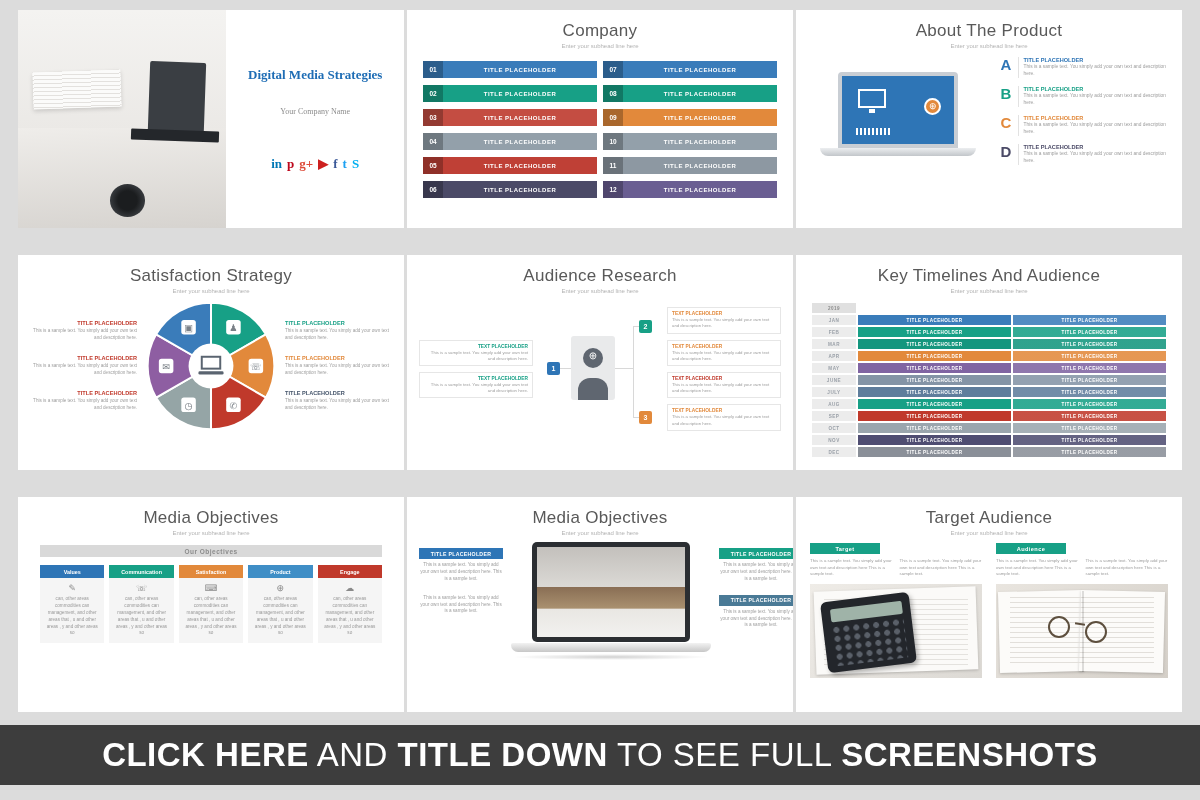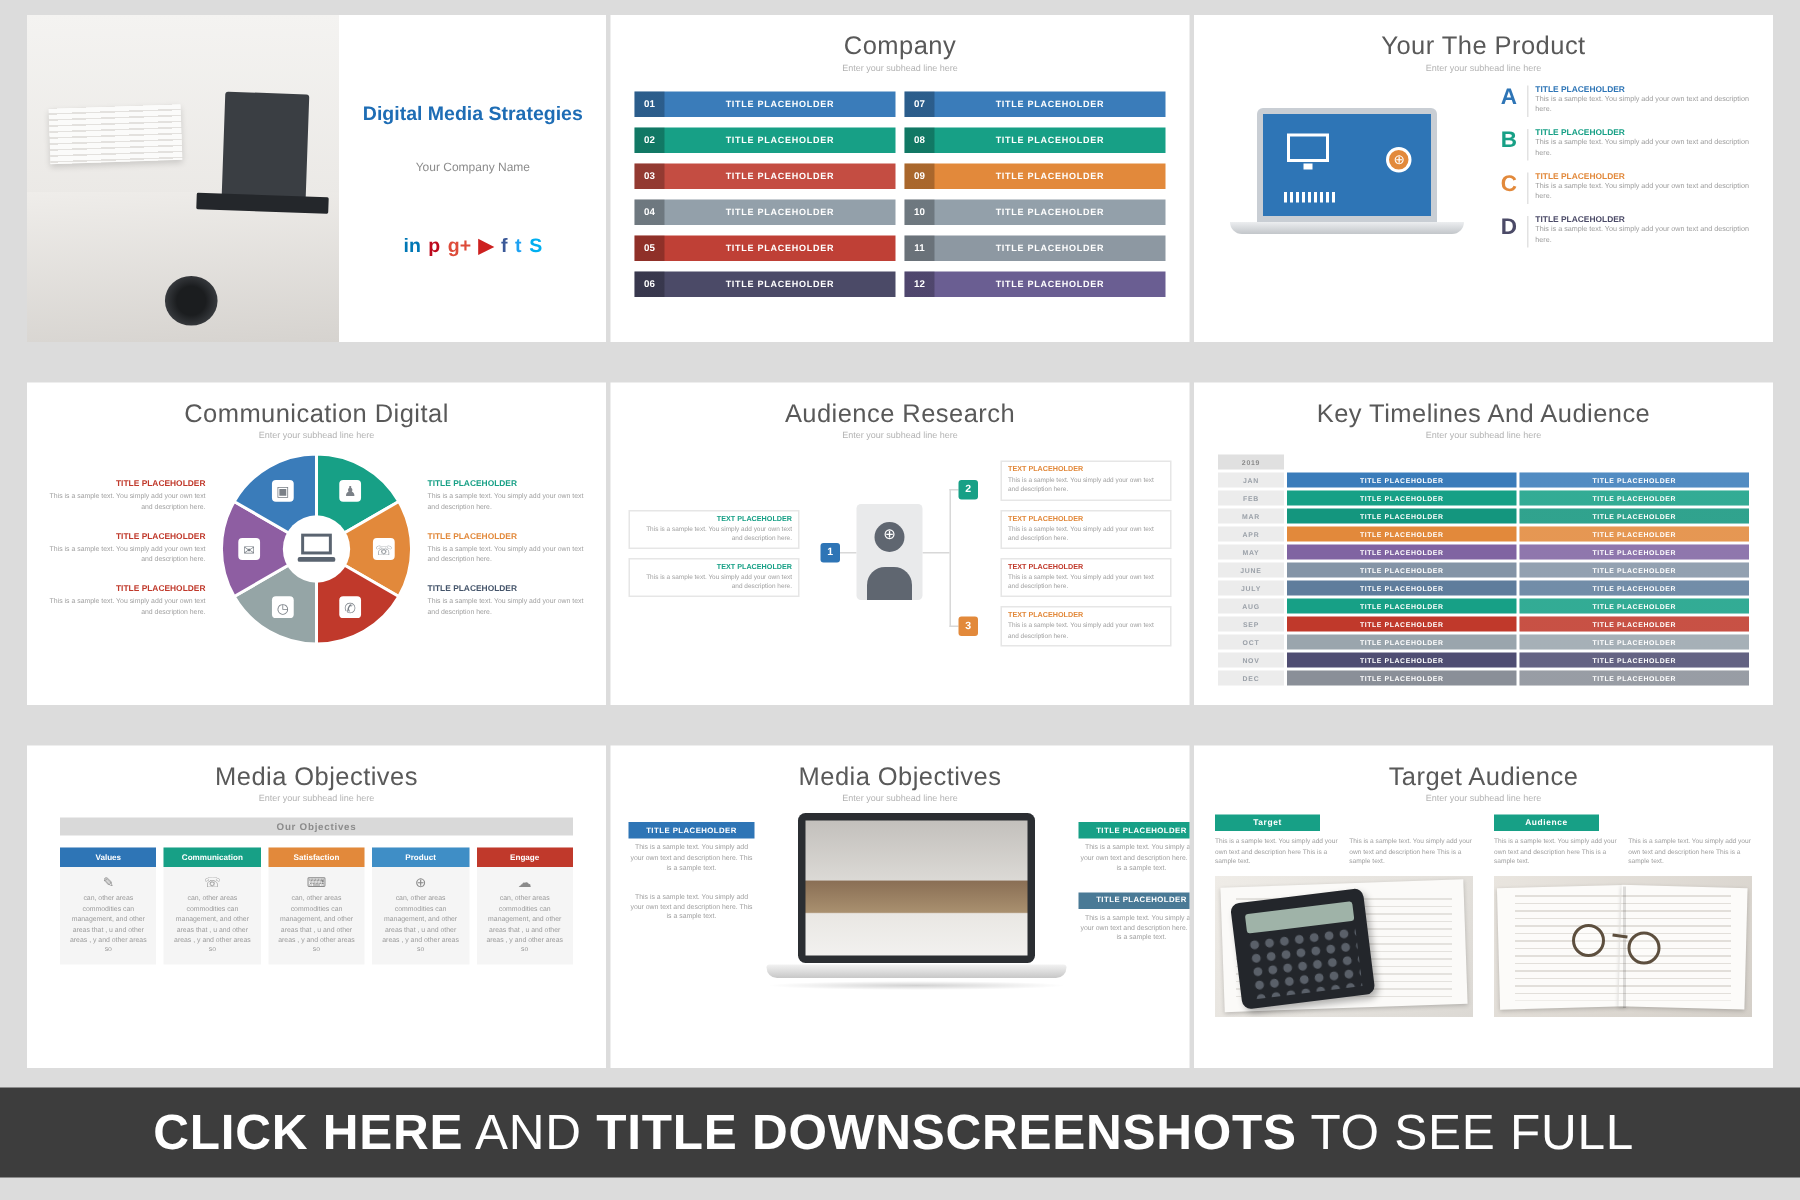--- a/index.html
+++ b/index.html
@@ -19,21 +19,21 @@
   .slide {
     background: #ffffff;
     position: relative;
     overflow: hidden;
   }
   .slide-head { text-align: center; padding-top: 11px; }
   .slide-title { font-size: 17px; color: #595959; letter-spacing: .3px; }
   .subhead { font-size: 6px; color: #b3b3b3; margin-top: 2px; }
 
   
-  .s1 { display: flex; }
+  .s1 { display: flex; font-family: Liberation Serif, serif; }
   .s1-photo { flex: 0 0 54%; position: relative; background: linear-gradient(180deg,#f4f3f1 0%,#ebe9e6 55%,#d8d5d1 100%); overflow: hidden; }
   .s1-desk { position:absolute; bottom:0; left:0; right:0; height:46%; background: linear-gradient(176deg,#efedea,#d6d3cf); }
   .s1-papers { position:absolute; left:7%; top:28%; width:42%; height:17%; background: repeating-linear-gradient(180deg,#fbfbfa 0 3px,#e3e1de 3px 4px); box-shadow:0 2px 4px rgba(0,0,0,.15); transform: rotate(-2deg); }
   .s1-lscreen { position:absolute; right:10%; top:24%; width:27%; height:32%; background:#3a3e43; border-radius:2px; transform: rotate(2deg); }
   .s1-lbase { position:absolute; right:4%; top:55%; width:42%; height:5%; background:#24272b; transform: rotate(2deg); border-radius:1px; }
   .s1-lens { position:absolute; left:44%; bottom:5%; width:17%; height:15%; border-radius:50%; background: radial-gradient(circle,#1b1d1f 40%,#3a3d41 75%); }
   .s1-right { flex:1; display:flex; flex-direction:column; align-items:center; justify-content:center; padding:0 12px; }
   .s1-title { font-size: 13px; font-weight: bold; text-align:center; }
   .s1-company { font-size: 8px; color:#8c8c8c; margin-top: 24px; }
   .s1-social { display:flex; gap:5px; margin-top: 40px; }
@@ -251,21 +251,21 @@
 
         <div class="agenda-row" style="background-color: rgb(106, 94, 146);">
           <span class="agenda-num">12</span>
           <span class="agenda-label">TITLE PLACEHOLDER</span>
         </div>
       </div>
   </div>
 
   <div class="slide">
     <div class="slide-head">
-      <div class="slide-title">Your The Product</div>
+      <div class="slide-title">About The Product</div>
       <div class="subhead">Enter your subhead line here</div>
     </div>
     <div class="about-body">
       <div class="about-left">
         <div class="laptop3">
           <div class="l3-screen">
             <div class="l3-display">
               <div class="l3-monitor"></div>
               <div class="l3-stand"></div>
               <div class="l3-kb"></div>
@@ -307,21 +307,21 @@
               <span class="about-item-title" style="display: block; color: rgb(75, 74, 103);">TITLE PLACEHOLDER</span>
               <span class="about-item-desc" style="display:block">This is a sample text. You simply add your own text and description here.</span>
             </span>
           </div>
         </div>
     </div>
   </div>
 
   <div class="slide">
     <div class="slide-head">
-      <div class="slide-title">Communication Digital</div>
+      <div class="slide-title">Satisfaction Strategy</div>
       <div class="subhead">Enter your subhead line here</div>
     </div>
     <div class="comm-body">
       <div class="comm-col left">
 
           <div>
             <div class="comm-title" style="color: rgb(192, 57, 43);">TITLE PLACEHOLDER</div>
             <div class="comm-desc">This is a sample text. You simply add your own text and description here.</div>
           </div>
 
@@ -650,16 +650,16 @@
 </div>
 
 <div class="banner" style="background-color: rgb(61, 61, 61);">
 
     <span class="seg bold">CLICK HERE</span>
 
     <span class="seg"> AND </span>
 
     <span class="seg bold">TITLE DOWN</span>
 
+    <span class="seg"> TO SEE FULL </span>
+
     <span class="seg bold">SCREENSHOTS</span>
-
-    <span class="seg"> TO SEE FULL </span>
   </div>
 
 </body></html>

